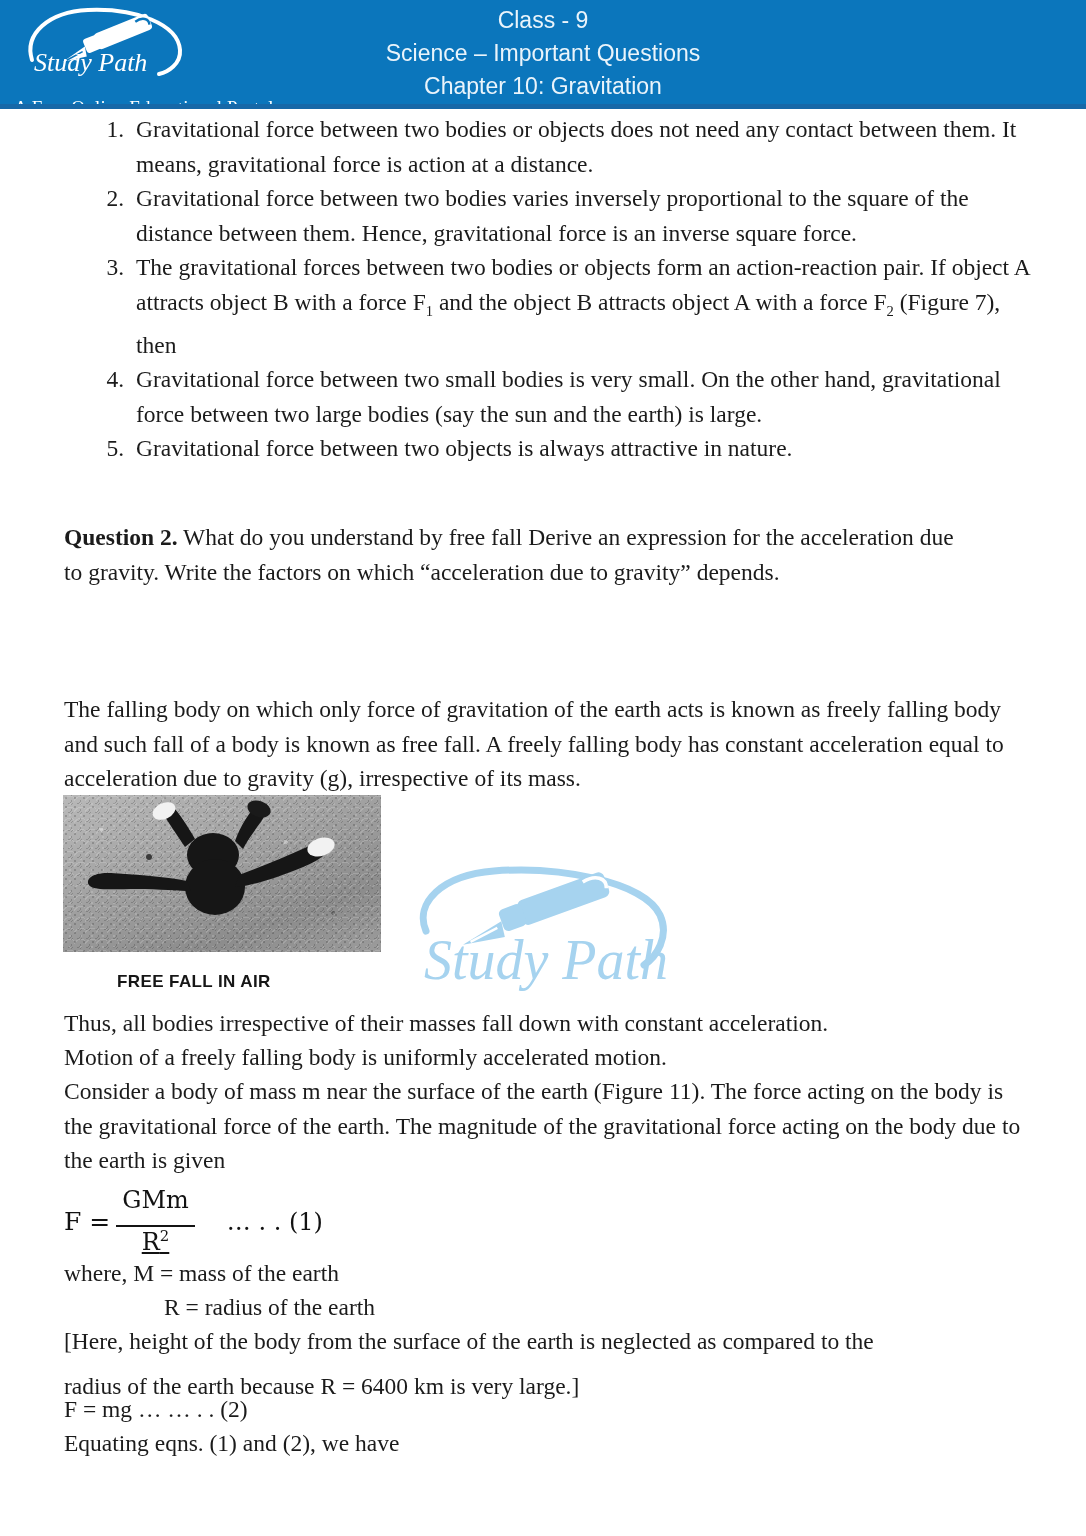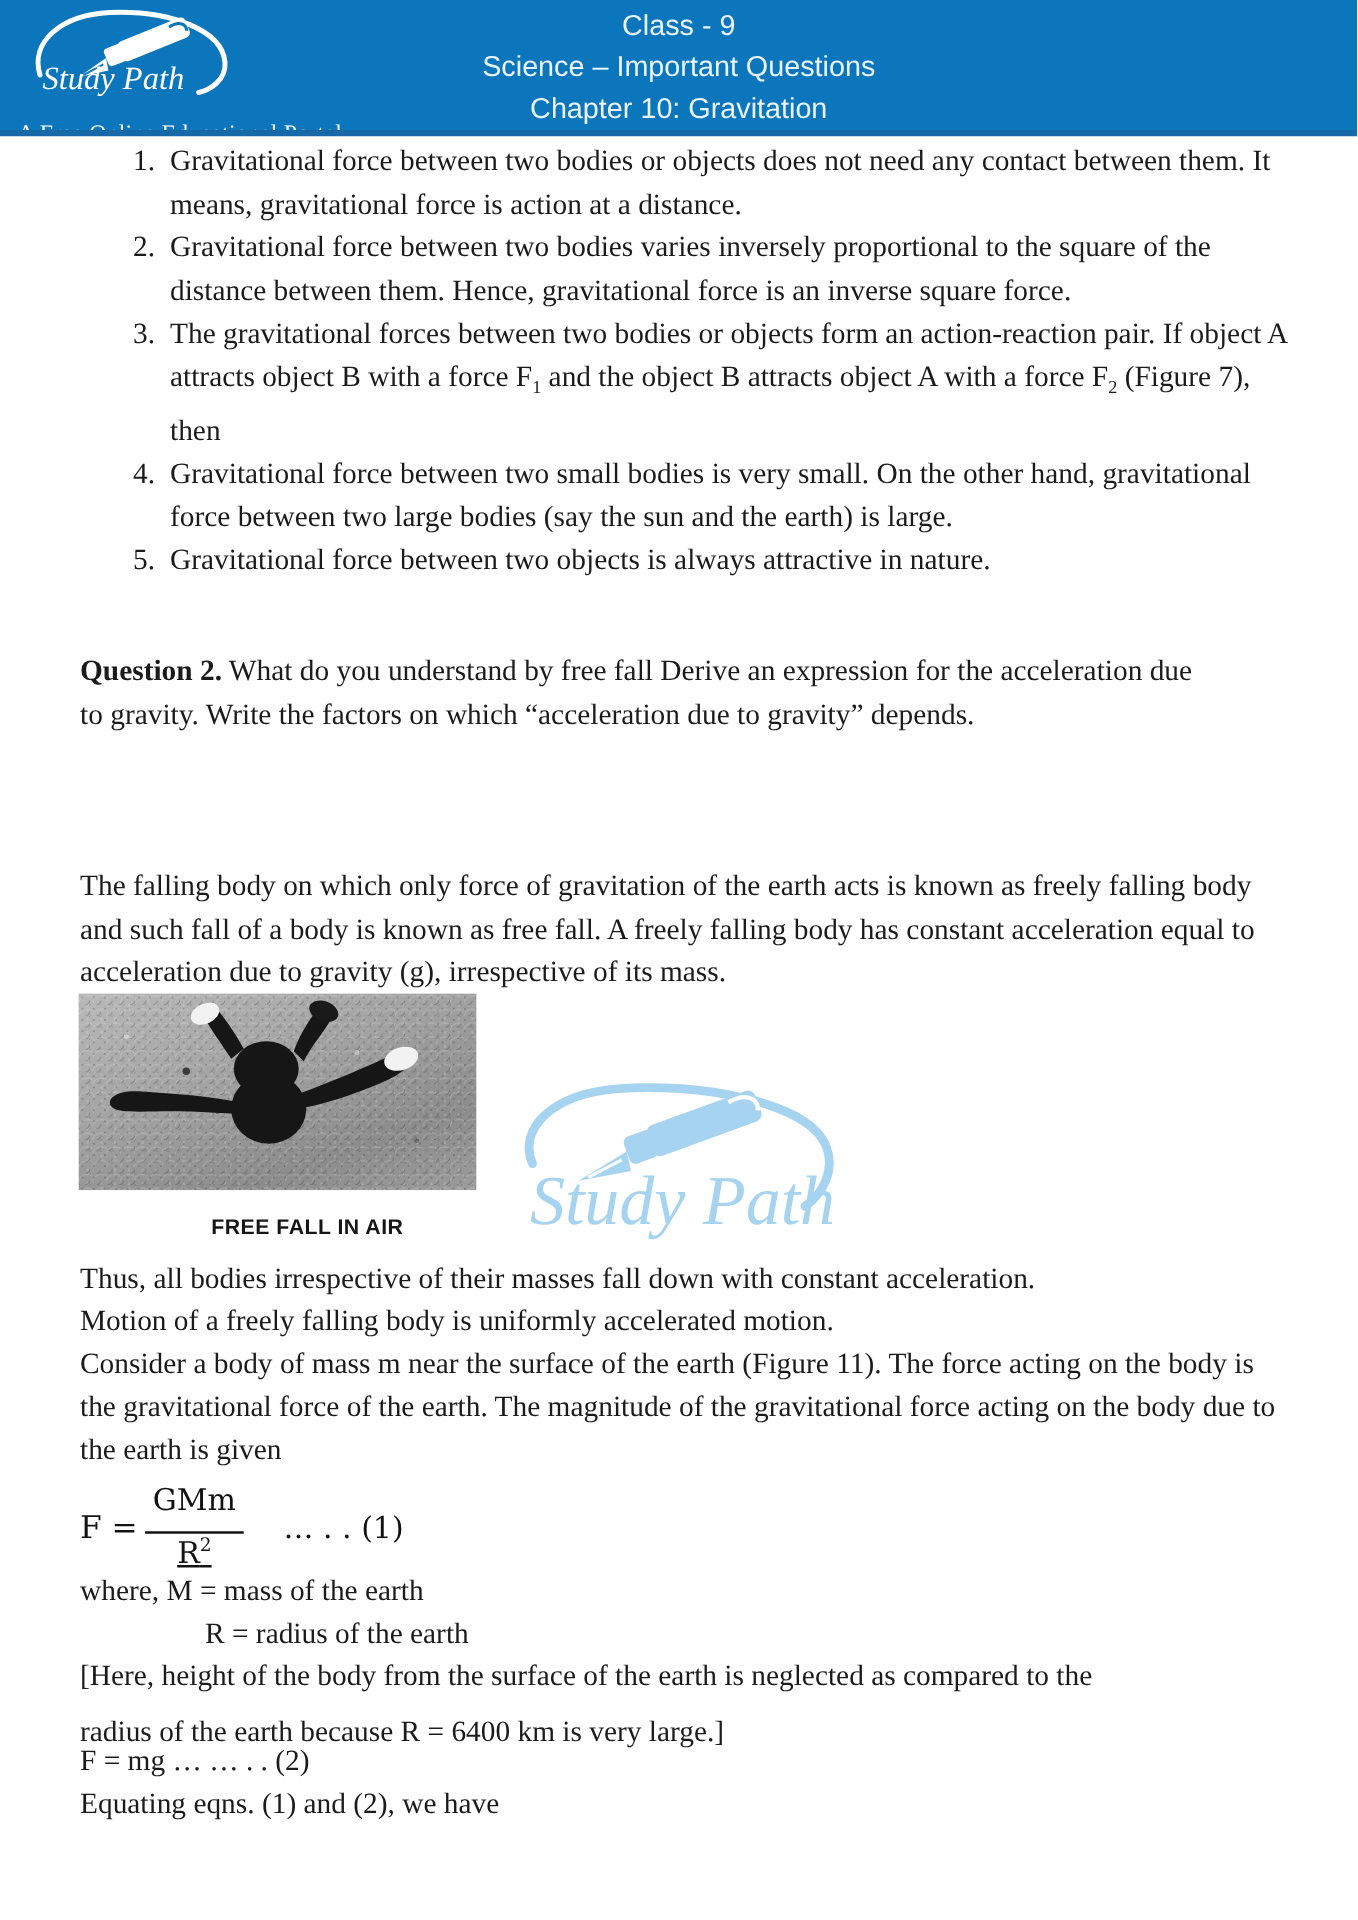--- a/index.html
+++ b/index.html
@@ -155,21 +155,21 @@
     position: absolute;
     inset: 0;
     background-image:
       repeating-radial-gradient(circle at 3px 3px, rgba(0,0,0,0.18) 0 1px, transparent 1px 6px),
       repeating-radial-gradient(circle at 7px 9px, rgba(255,255,255,0.16) 0 1px, transparent 1px 7px);
     background-size: 9px 9px, 11px 11px;
   }
   .photo svg { position: absolute; inset: 0; }
   .fig-caption {
     margin-top: 20px;
-    margin-left: 106px;
+    margin-left: 54px;
     font-family: "Liberation Sans", sans-serif;
     font-weight: bold;
     font-size: 17px;
     letter-spacing: 0.4px;
     color: #161616;
   }
 
   
   .watermark {
     position: absolute;

